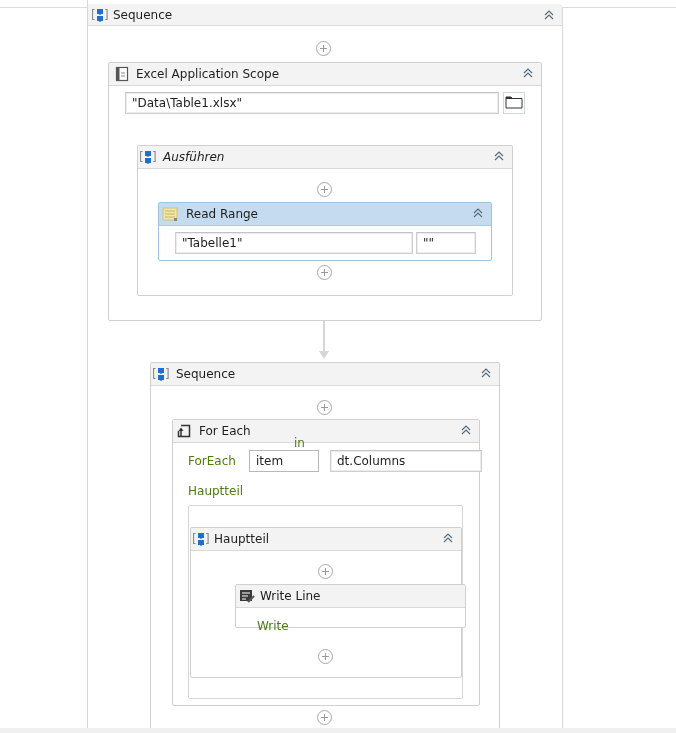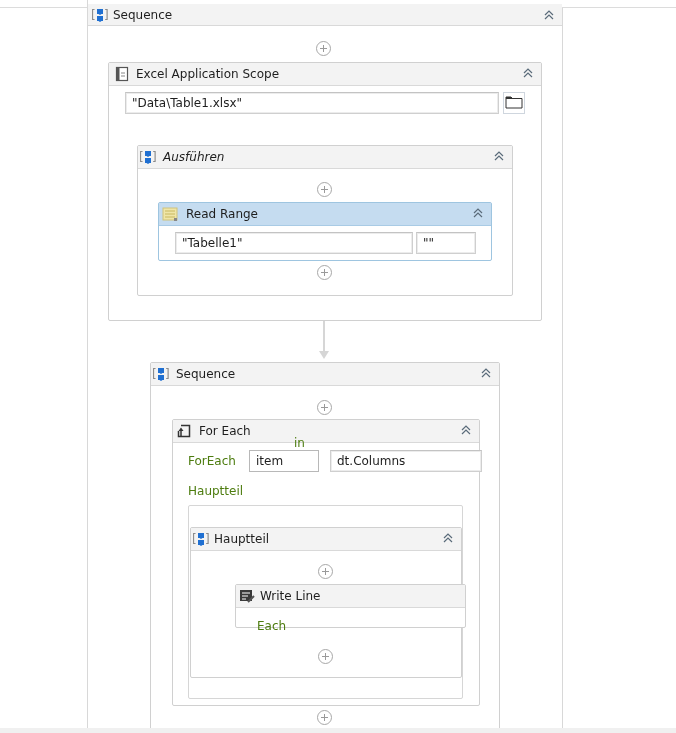--- a/index.html
+++ b/index.html
@@ -235,21 +235,21 @@
               <svg width="16" height="16" viewBox="0 0 16 16">
                   <rect x="1" y="2" width="12" height="11" fill="#3a3a3a"></rect>
                   <line x1="3" y1="5" x2="11" y2="5" stroke="#fff"></line>
                   <line x1="3" y1="8" x2="9" y2="8" stroke="#fff"></line>
                   <line x1="3" y1="11" x2="7" y2="11" stroke="#fff"></line>
                   <path d="M9,14 L15,8" stroke="#555" stroke-width="2"></path>
                 </svg>
             </span>
             <span class="title" style="margin-left:5px;">Write Line</span>
           </div>
-          <span class="lbl" style="left:21px; top:34px;">Each</span>
+          <span class="lbl" style="left:21px; top:34px;">Write</span>
         </div>
 
         <div class="plus" style="left:127px; top:121px;"></div>
       </div>
     </div>
   </div>
 
   <div class="plus" style="left:166px; top:347px;"></div>
 </div>
 

